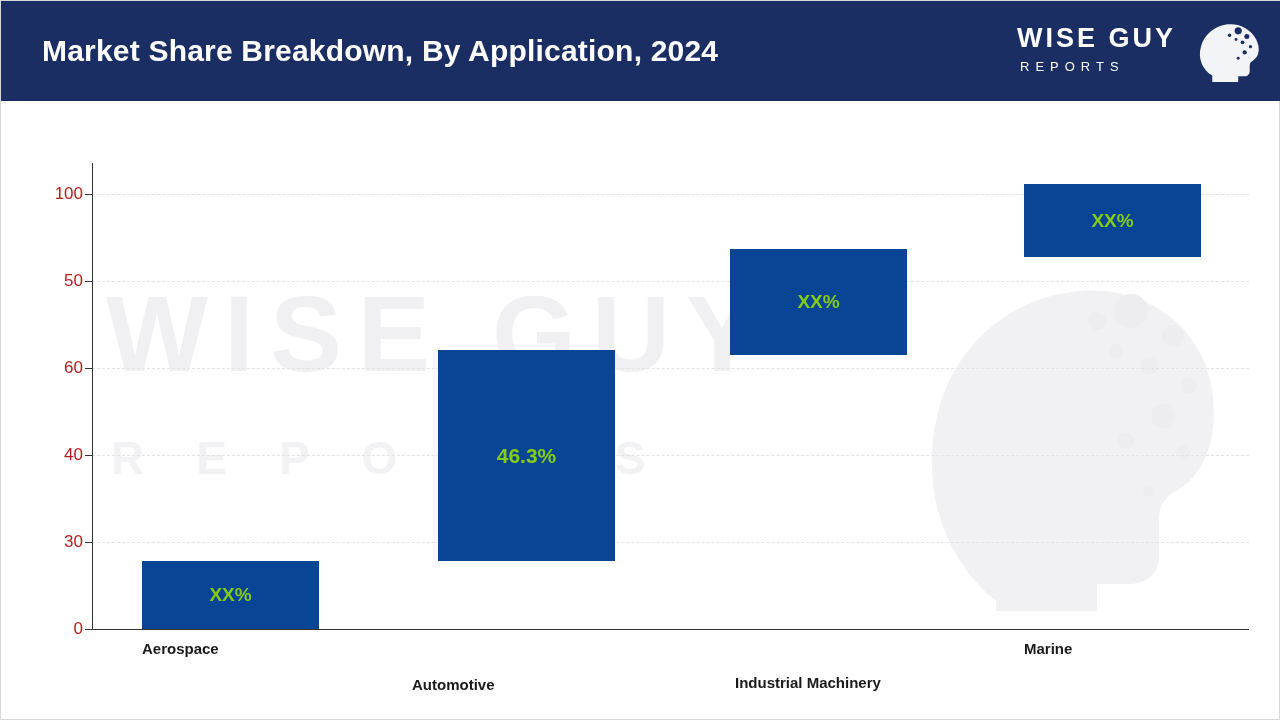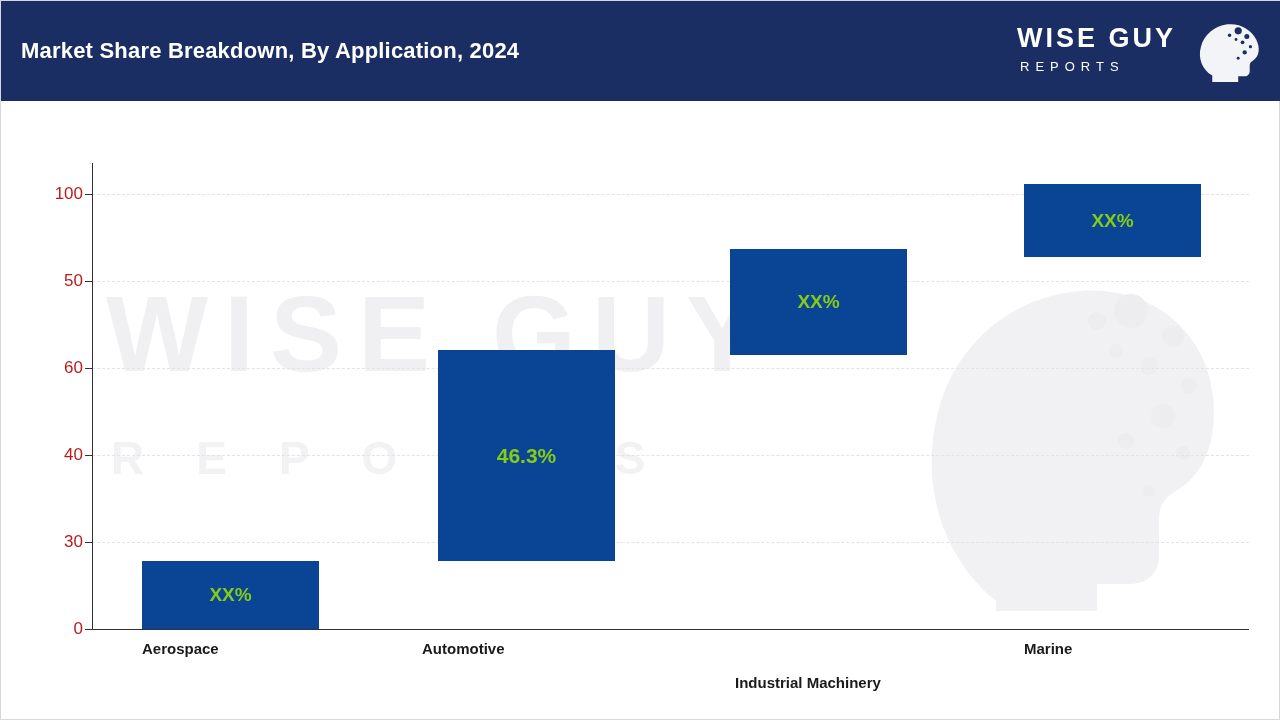--- a/index.html
+++ b/index.html
@@ -29,23 +29,23 @@
     top: 0;
     width: 1280px;
     height: 100px;
     background: #1b2e63;
     display: flex;
     align-items: center;
     justify-content: space-between;
   }
   .header-title {
     color: #ffffff;
-    font-size: 22px;
-    font-weight: bold;
-    padding-left: 20px;
+    font-size: 30px;
+    font-weight: bold;
+    padding-left: 41px;
     letter-spacing: 0.2px;
     white-space: nowrap;
   }
   .logo {
     position: relative;
     margin-right: 14px;
     width: 250px;
     height: 80px;
   }
   .logo-wise {
@@ -274,18 +274,18 @@
 
     <div class="bar" style="left:729px; top:148px; width:177px; height:106px;">
       <span class="bar-label">XX%</span>
     </div>
 
     <div class="bar" style="left:1023px; top:83px; width:177px; height:73px;">
       <span class="bar-label">XX%</span>
     </div>
 
     <div class="cat-label" style="left:141px; width:177px;">Aerospace</div>
-    <div class="cat-label" style="left:421px; width:177px;">Automotive</div>
+    <div class="cat-label" style="left:411px; width:177px;margin-top:36px;">Automotive</div>
     <div class="cat-label" style="left:734px; width:167px;margin-top:34px;">Industrial Machinery</div>
     <div class="cat-label" style="left:1023px; width:177px;">Marine</div>
 
   </div>
 </div>
 
 </body></html>

